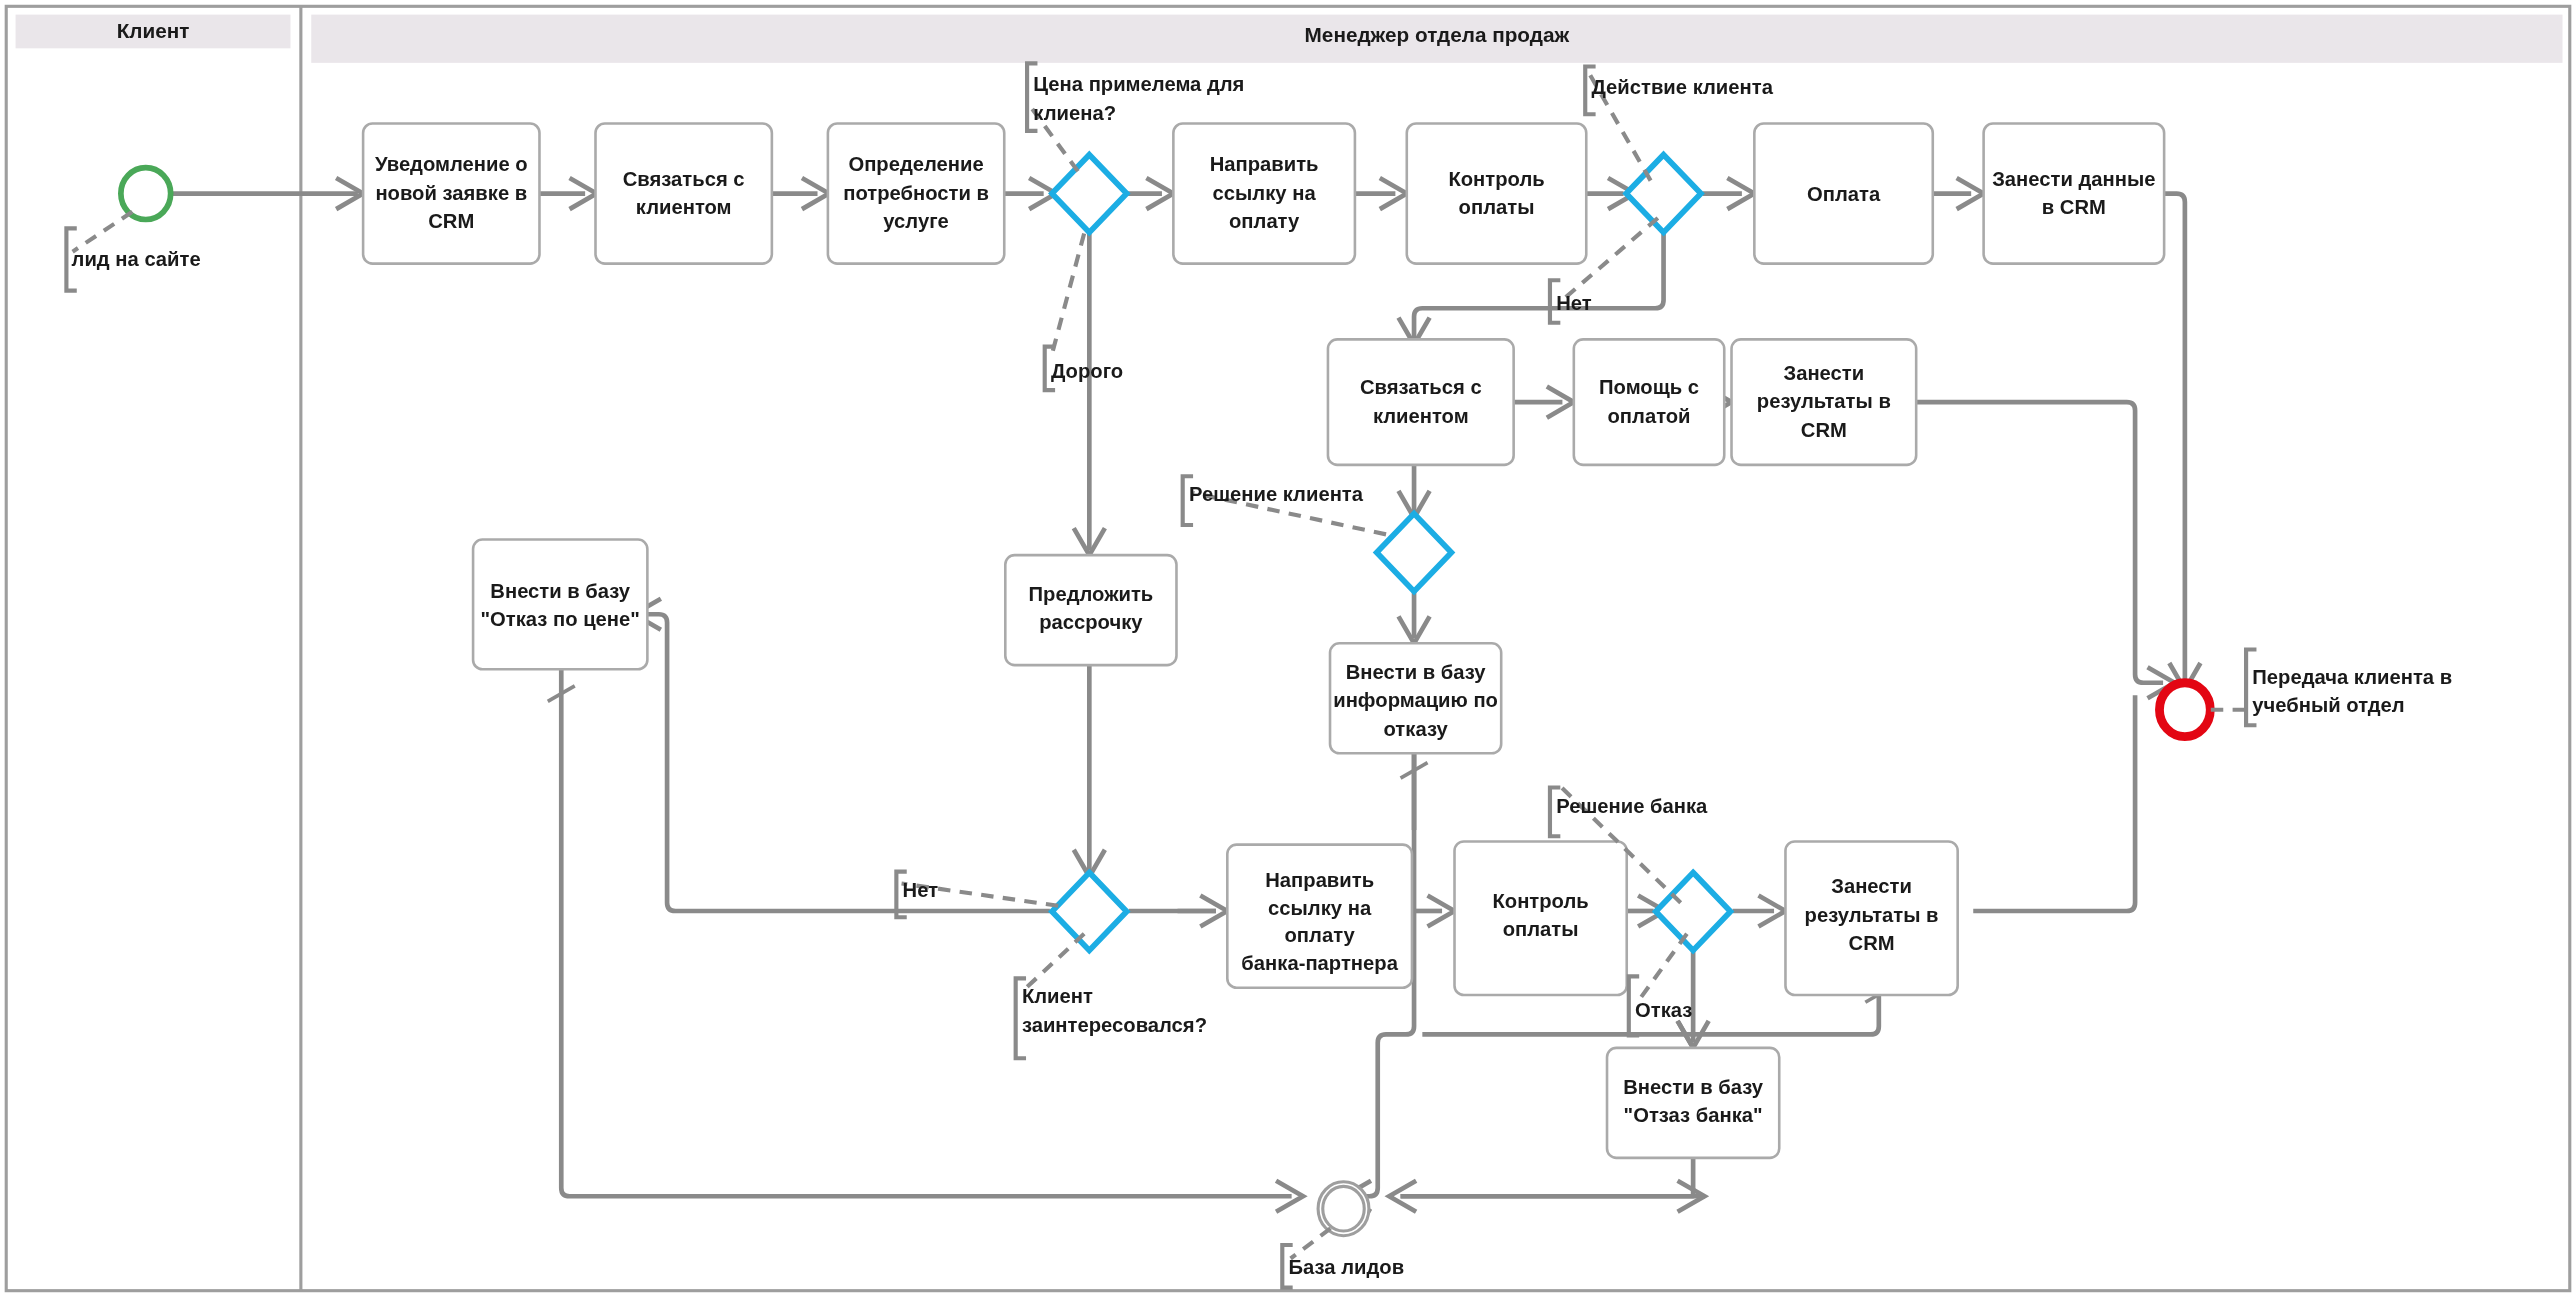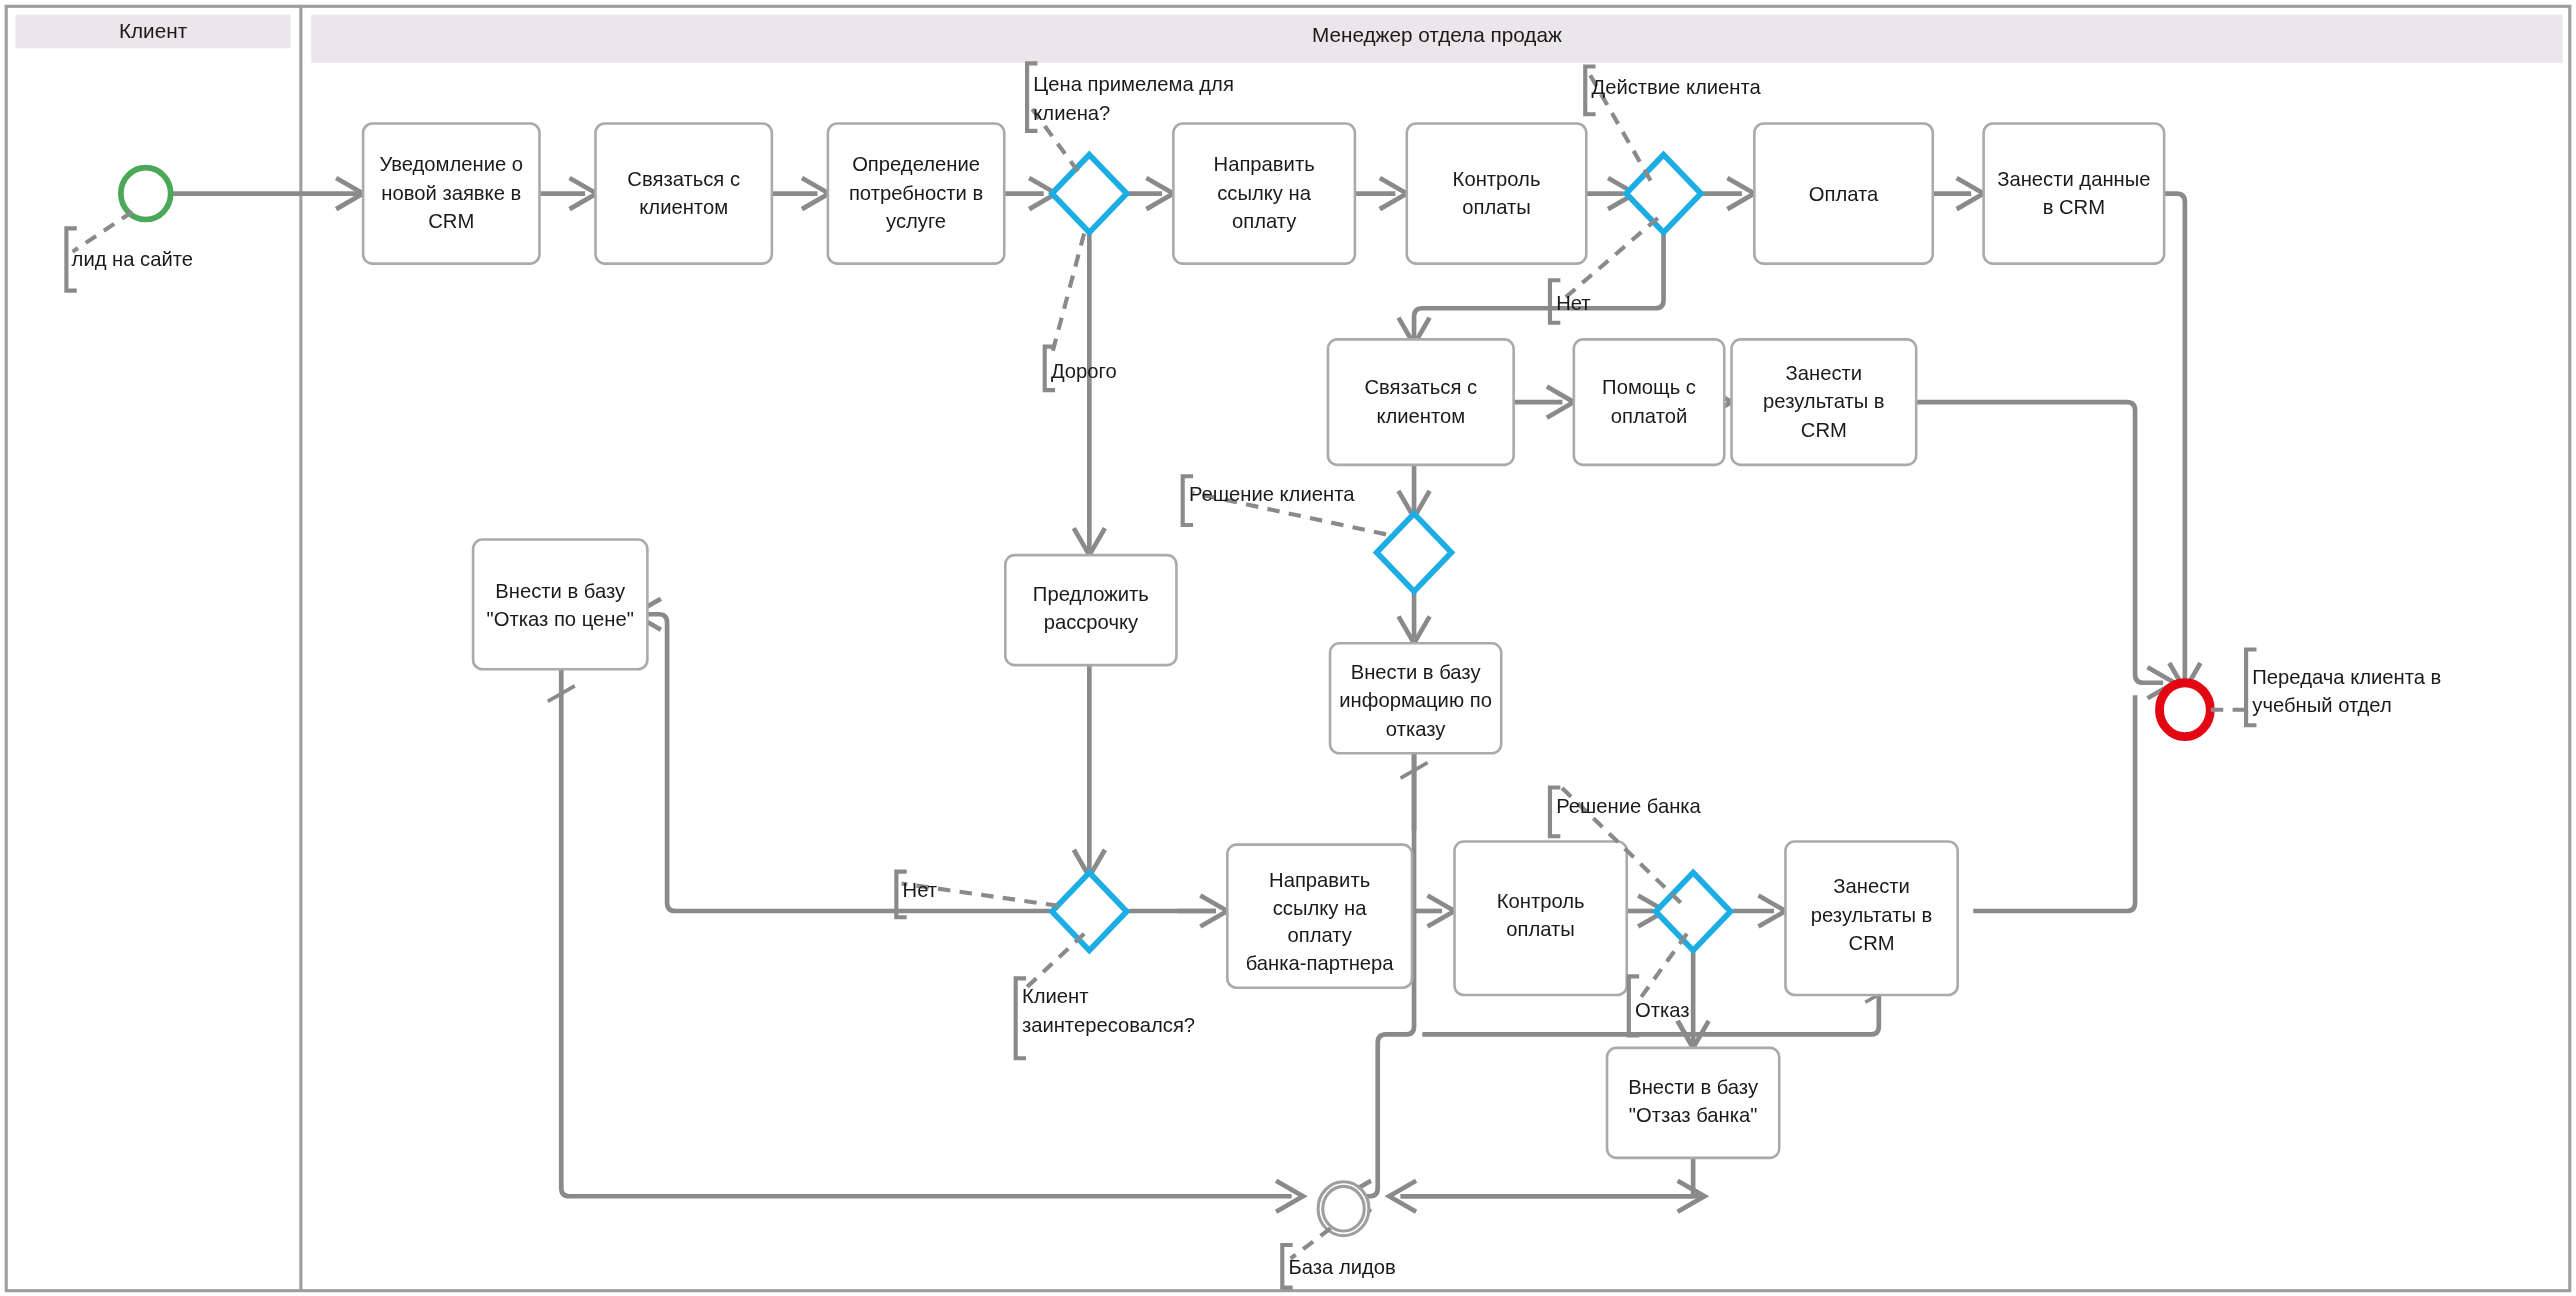--- a/index.html
+++ b/index.html
@@ -1,18 +1,18 @@
 <!DOCTYPE html>
 <html style="font-size:8.3px"><head>
 <meta charset="utf-8">
 <title>BPMN</title>
 <style>
   html,body{margin:0;padding:0;background:#ffffff;}
   body{font-family:"Liberation Sans","DejaVu Sans",sans-serif;}
-  #canvas{position:relative;width:2576px;height:1297px;background:#ffffff;overflow:hidden;}
+  #canvas{position:relative;width:2576px;height:1297px;background:#ffffff;overflow:hidden;font-weight:bold;}
   svg{position:absolute;left:0;top:0;width:2576px;height:1297px;}
   .pool-border{fill:none;stroke:#9e9e9e;stroke-width:6;}
   .lane-divider{stroke:#9e9e9e;stroke-width:6;}
   .lane-hdr{fill:#eae6ea;stroke:none;}
   .lane-hdr-txt{font-size:40px;fill:#1a1a1a;text-anchor:middle;dominant-baseline:middle;}
   .task{fill:#ffffff;stroke:#aaaaaa;stroke-width:5;}
   .task-txt{font-size:39px;fill:#1a1a1a;text-anchor:middle;}
   .gw{fill:#ffffff;stroke:#1cade4;stroke-width:11;}
   .ev-start{fill:#ffffff;stroke:#4aa858;stroke-width:11;}
   .ev-end{fill:#ffffff;stroke:#e30613;stroke-width:17;}

